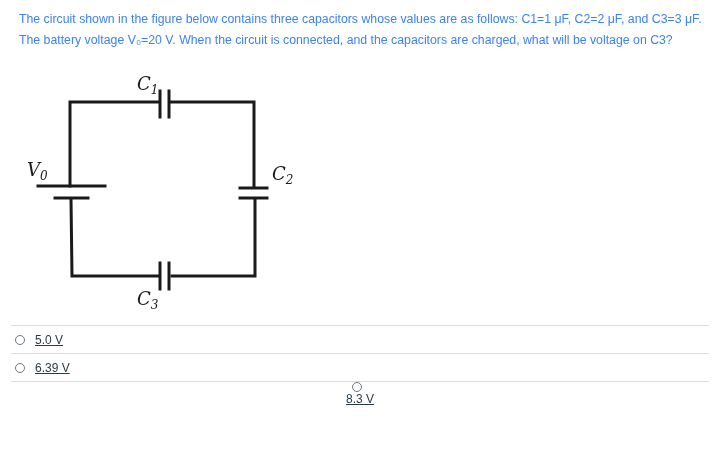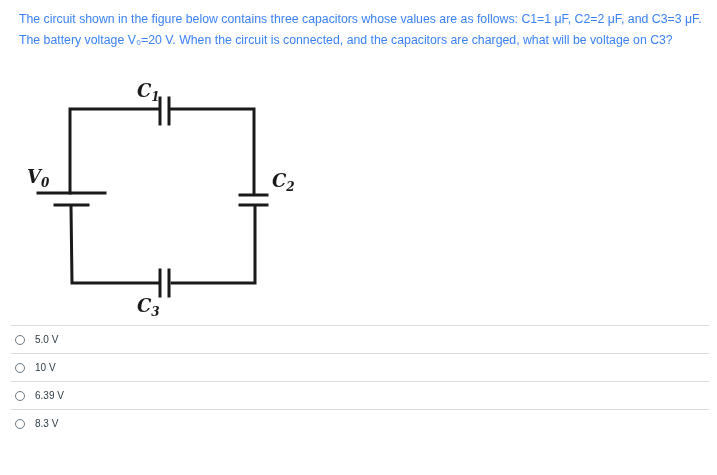--- a/index.html
+++ b/index.html
@@ -1,27 +1,27 @@
 <!DOCTYPE html>
 <html><head>
 <meta charset="utf-8">
 <style>
   html, body { margin: 0; padding: 0; background: #ffffff; }
   body { width: 717px; height: 475px; position: relative; overflow: hidden;
          font-family: "Liberation Sans", sans-serif; color: #2d3b45; }
   .question { position: absolute; left: 19px; top: 9px; width: 690px;
               font-size: 12.3px; line-height: 21px; color: #3b82f6; }
-  .figure { position: absolute; left: 0; top: 75px; width: 320px; height: 260px; font-weight: bold; }
+  .figure { position: absolute; left: 0; top: 68px; width: 320px; height: 260px; }
   .answers { position: absolute; left: 11px; top: 325px; width: 698px; }
   .answer { height: 28px; border-top: 1px solid #d9dcde; display: flex; align-items: center;
             box-sizing: border-box; cursor: pointer; }
-  .answer:last-child { border-bottom: none; }
+  .answer:last-child { border-bottom: none; flex-direction: column; }
   .radio { width: 8px; height: 8px; border: 1px solid #6b7780; border-radius: 50%;
            margin-left: 4px; margin-right: 10px; box-sizing: content-box; background: #fff; }
-  .answer-label { font-size: 10px; color: #2d3b45; }
+  .answer-label { font-size: 12px; color: #2d3b45; text-decoration: underline; }
 </style>
 </head>
 <body>
 
 <div class="question">The circuit shown in the figure below contains three capacitors whose values are as follows: C1=1 μF, C2=2 μF, and C3=3 μF. The battery voltage V₀=20 V. When the circuit is connected, and the capacitors are charged, what will be voltage on C3?</div>
 
 <div class="figure">
   <svg width="320" height="260" viewBox="0 0 320 260" xmlns="http://www.w3.org/2000/svg">
     <g stroke="#1a1a1a" stroke-width="3" fill="none" stroke-linecap="square">
 
@@ -54,23 +54,19 @@
   </svg>
 </div>
 
 <div class="answers">
   <div class="answer">
     <span class="radio"></span>
     <span class="answer-label">5.0 V</span>
   </div>
   <div class="answer">
     <span class="radio"></span>
-    <span class="answer-label">10 V</span>
-  </div>
-  <div class="answer">
-    <span class="radio"></span>
     <span class="answer-label">6.39 V</span>
   </div>
   <div class="answer">
     <span class="radio"></span>
     <span class="answer-label">8.3 V</span>
   </div>
 </div>
 
 </body></html>

